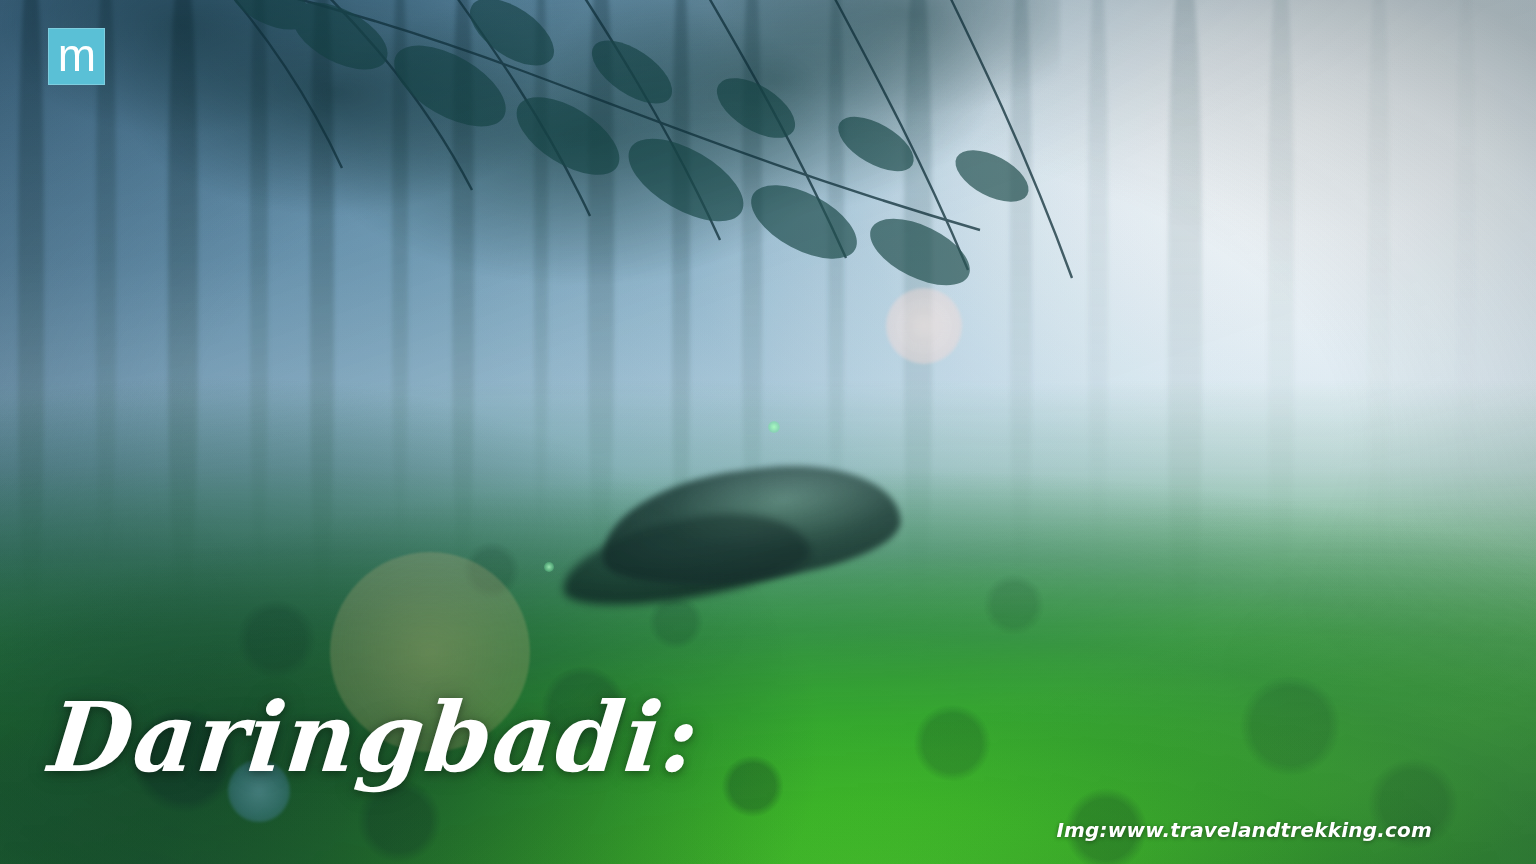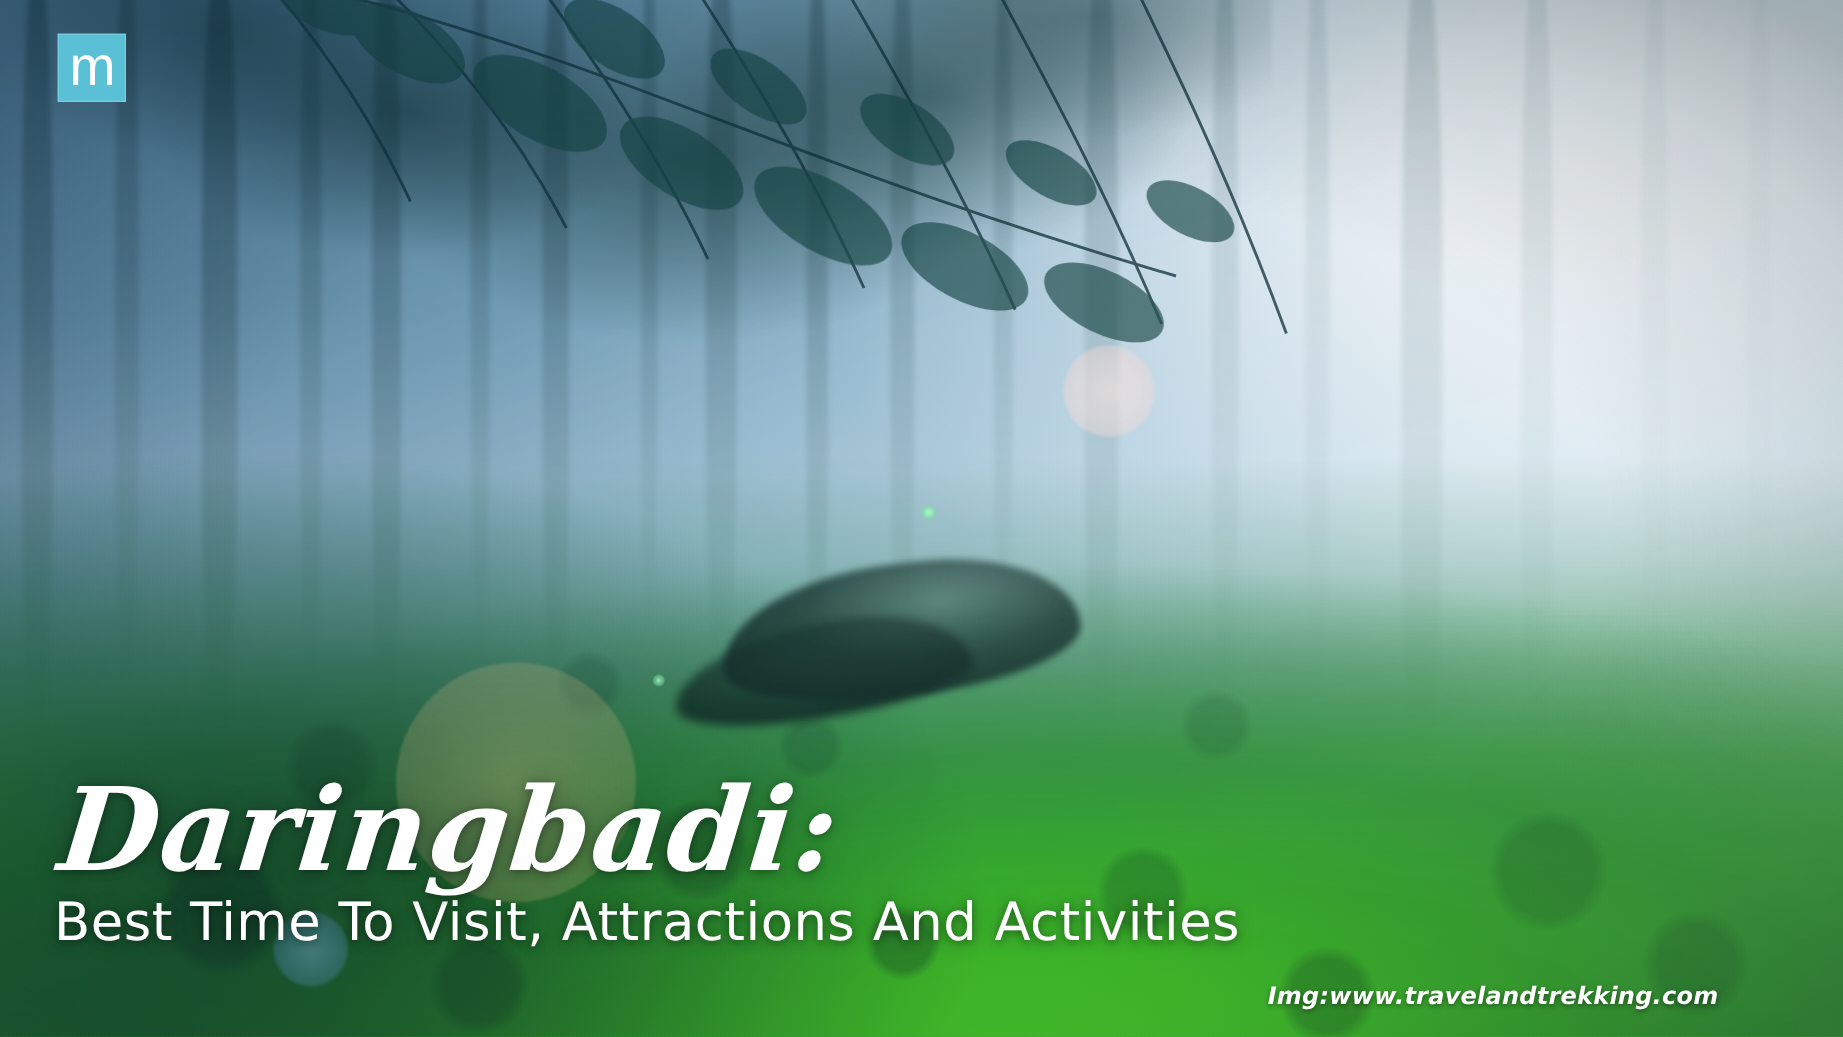--- a/index.html
+++ b/index.html
@@ -387,18 +387,17 @@
   <div class="flare flare-blue"></div>
   <div class="flare flare-green-dot"></div>
   <div class="flare flare-green-dot-2"></div>
 
   <div id="logo" style="background-color: rgb(90, 192, 214);">
     <span class="glyph">m</span>
   </div>
 
   <div id="headline-block">
     <div id="title">Daringbadi:</div>
-    <div id="subtitle">Best Time To Visit, Attractions And Activities</div>
   </div>
 
   <div id="credit">Img:www.travelandtrekking.com</div>
 
 </div>
 
 </body></html>

